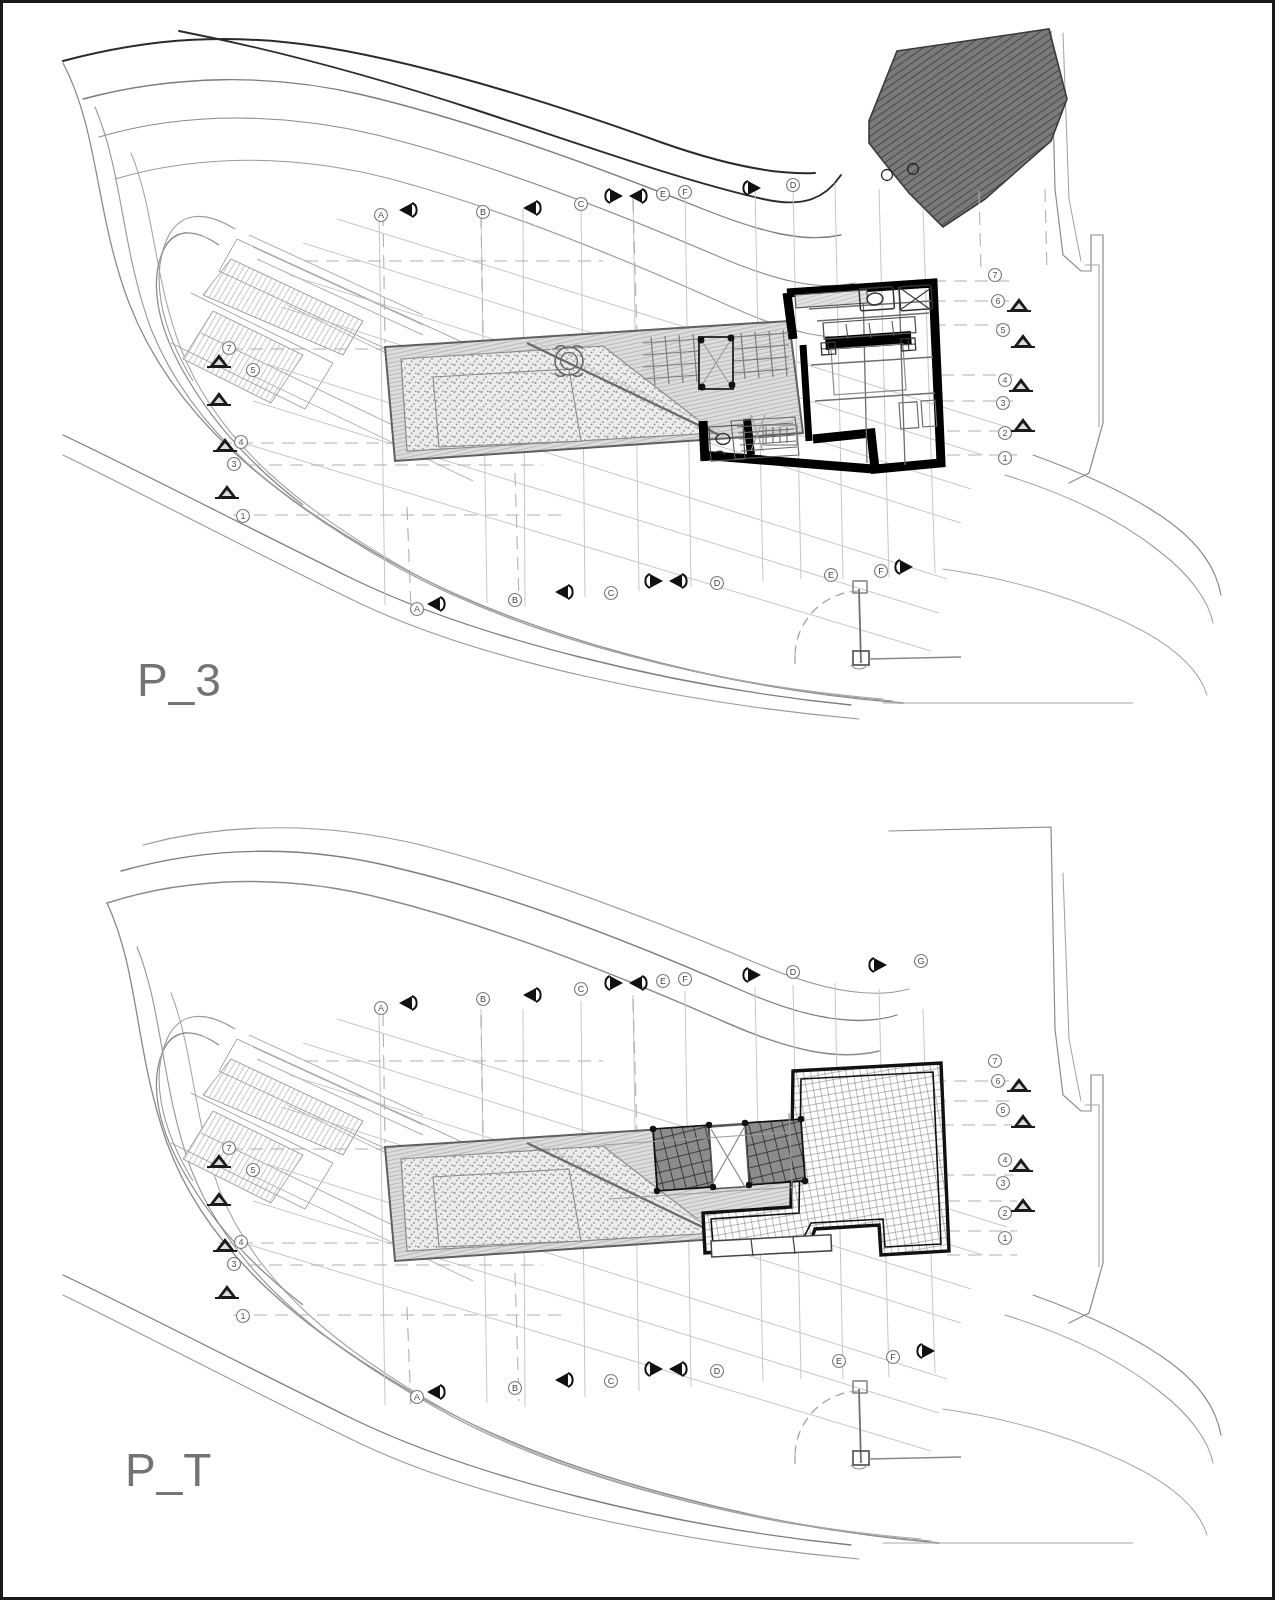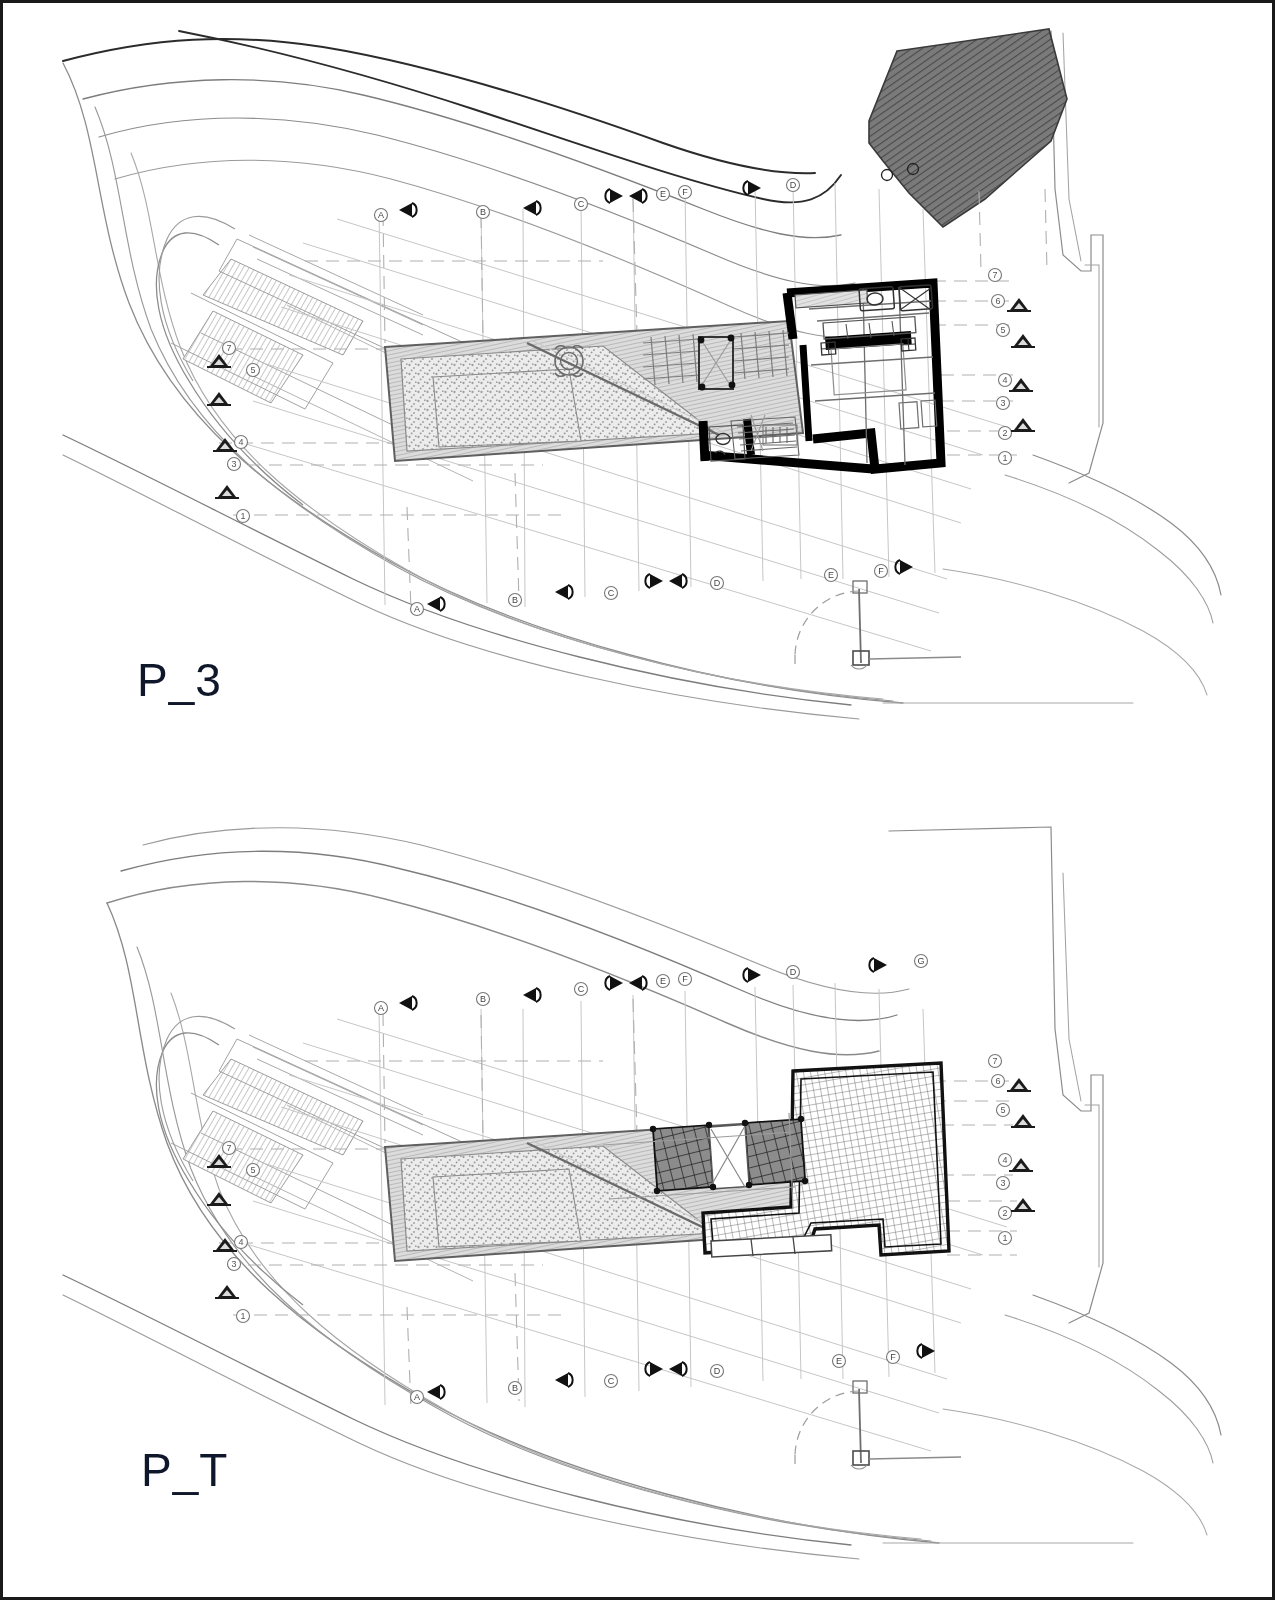--- a/index.html
+++ b/index.html
@@ -1,21 +1,21 @@
 <!DOCTYPE html>
 <html><head>
 <meta charset="utf-8">
 <style>
   html,body{margin:0;padding:0;background:#ffffff;}
   body{width:1275px;height:1600px;font-family:"Liberation Sans",sans-serif;overflow:hidden;}
   #page{position:relative;width:1275px;height:1600px;background:#fff;box-sizing:border-box;border:3px solid #1a1a1a;}
   .sheet{position:absolute;left:0;top:0;width:1275px;height:1600px;}
-  .plan-label{position:absolute;font-family:"Liberation Sans",sans-serif;font-size:46px;font-weight:400;color:#0f172a;letter-spacing:1px;}
+  .plan-label{position:absolute;font-family:"Liberation Sans",sans-serif;font-size:46px;font-weight:400;color:#737373;letter-spacing:1px;}
   #label-p3{left:134px;top:650px;}
-  #label-pt{left:138px;top:1440px;}
+  #label-pt{left:122px;top:1440px;}
   svg{display:block;}
 </style>
 </head>
 <body>
 
 <div id="page">
 
   <svg class="sheet" width="1275" height="1600" viewBox="0 0 1275 1600" xmlns="http://www.w3.org/2000/svg">
     <defs>
       <pattern id="diagHatchDark" width="6" height="6" patternTransform="rotate(55)" patternUnits="userSpaceOnUse">

